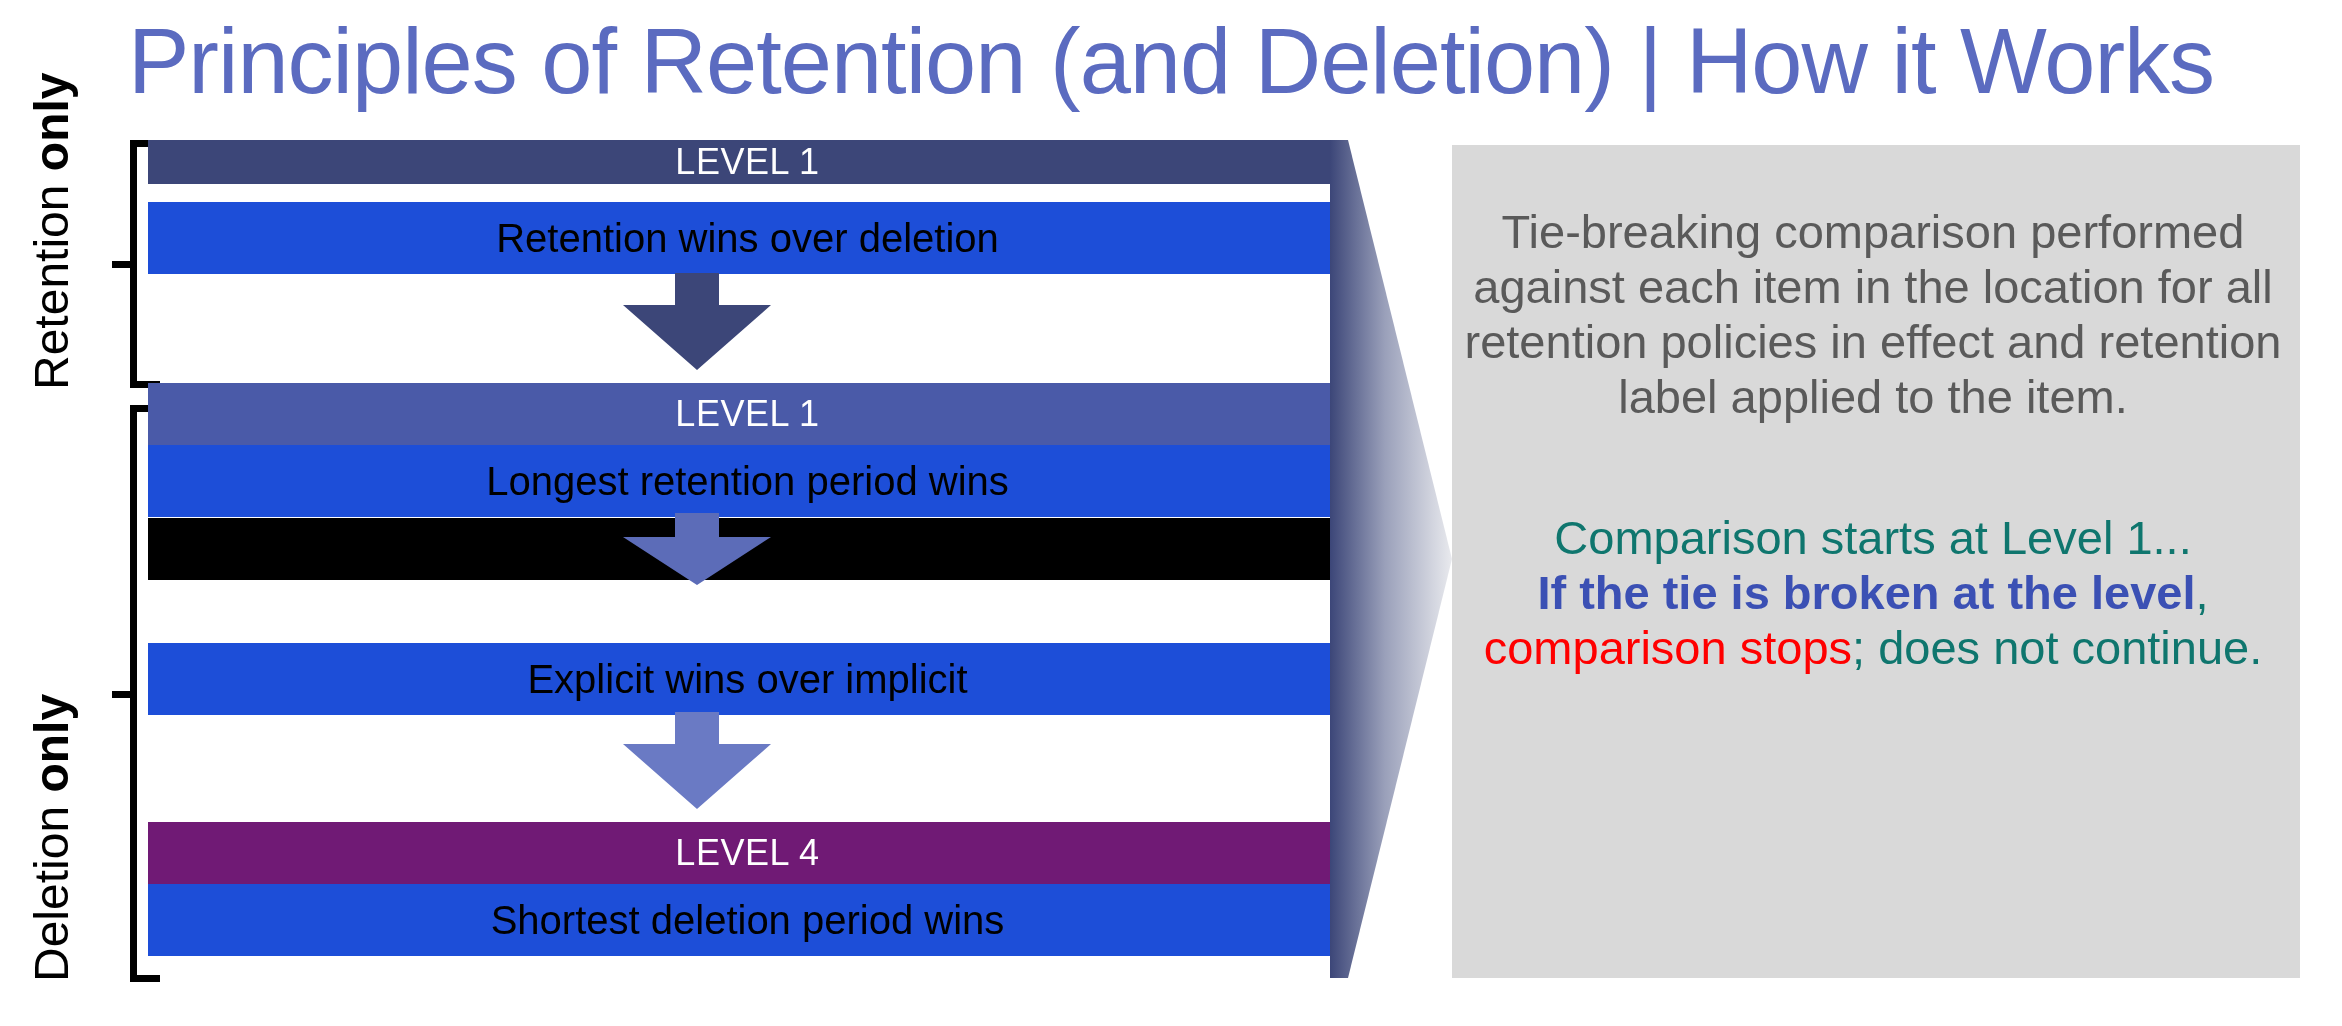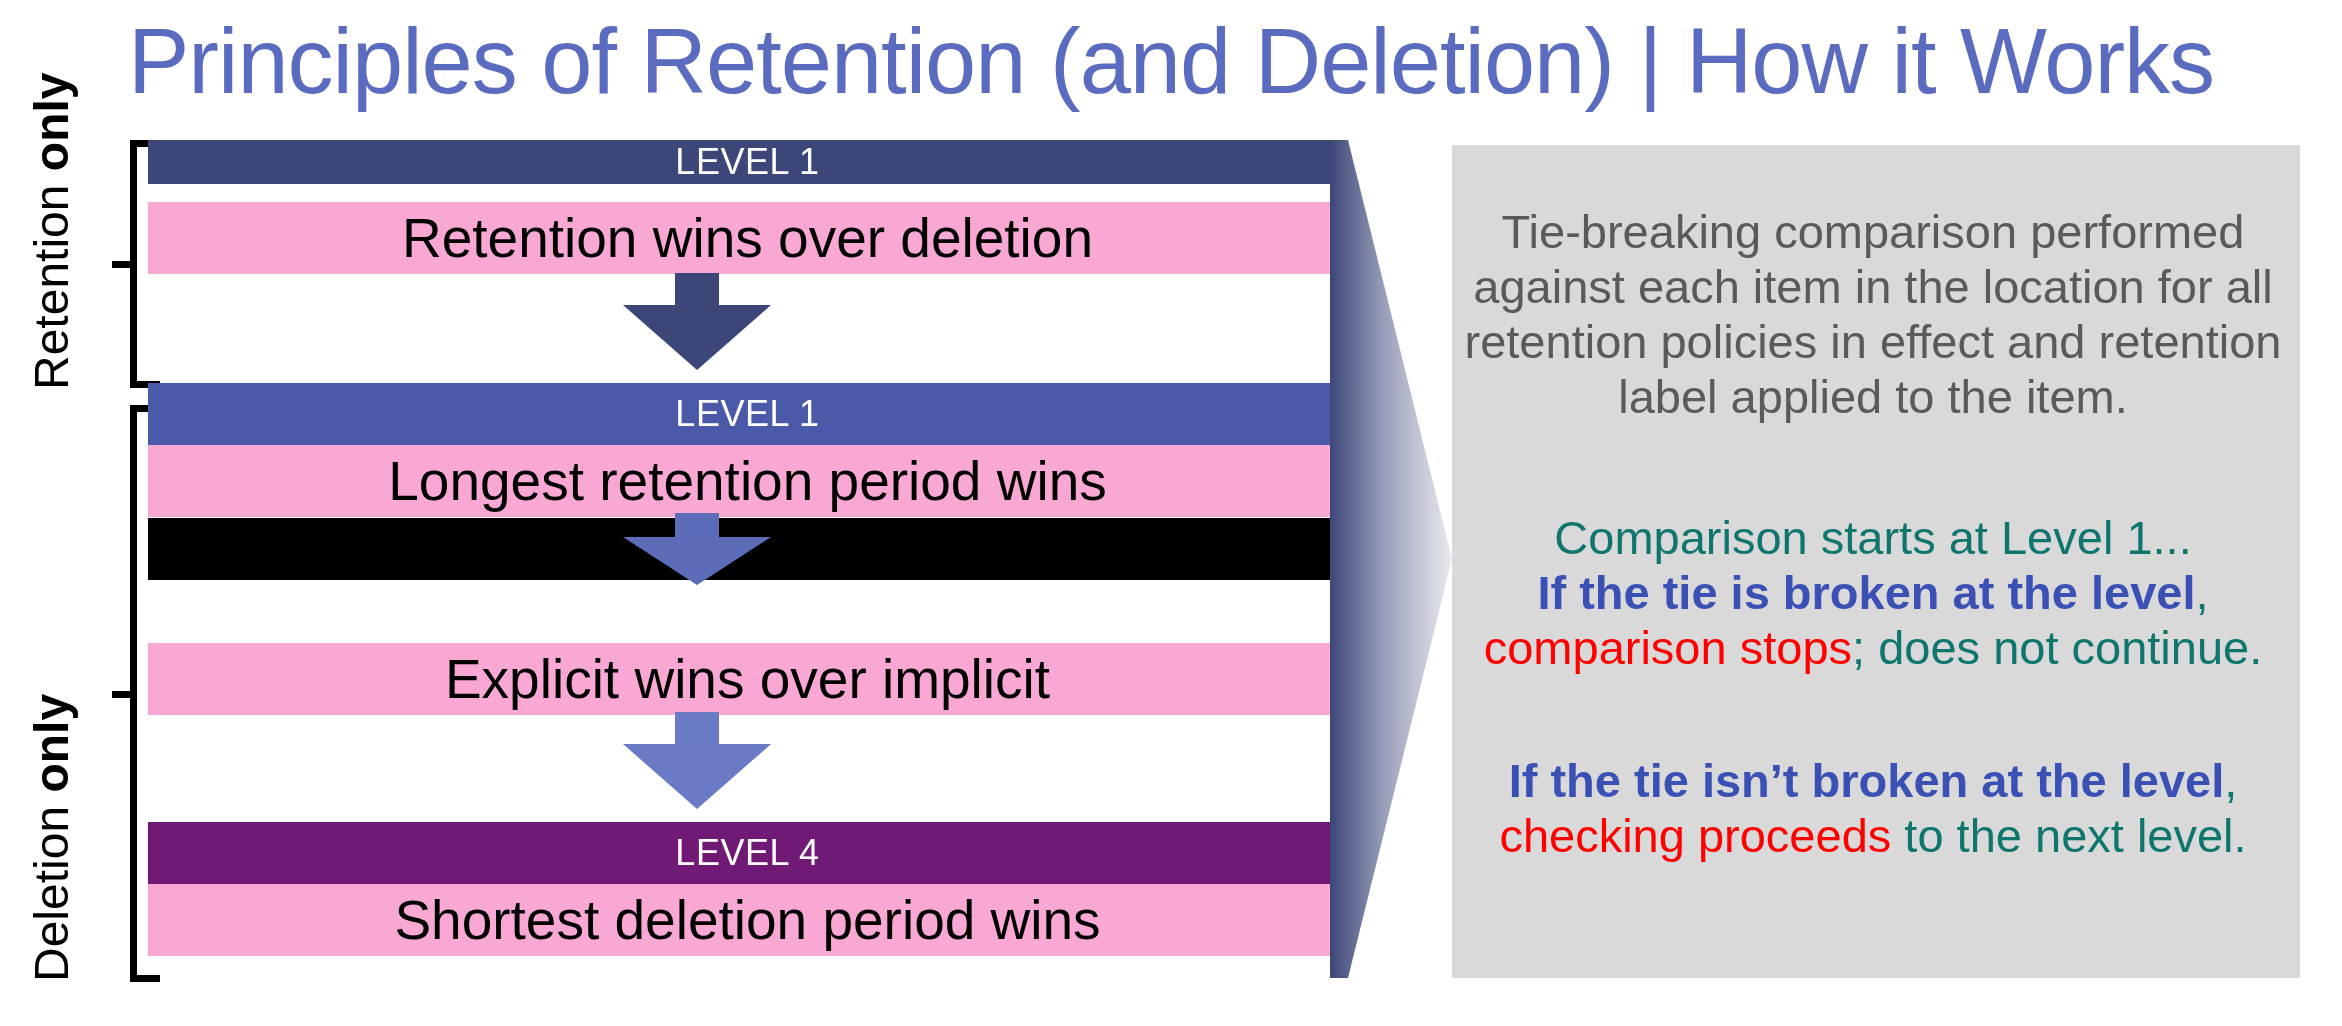--- a/index.html
+++ b/index.html
@@ -31,21 +31,21 @@
     transform-origin:0 0;transform:rotate(-90deg);
   }
   .vlabel b{font-weight:bold;}
 
   .bar{position:absolute;left:148px;width:1199px;}
   .bar-level{
     color:#ffffff;font-size:36px;letter-spacing:.5px;
     display:flex;align-items:center;justify-content:center;
   }
   .bar-desc{
-    background:#f9a8d4;color:#000000;font-size:55px;
+    background:#1d4ed8;color:#000000;font-size:40px;
     display:flex;align-items:center;justify-content:center;
   }
   .black-band{position:absolute;left:148px;width:1199px;background:#000000;}
 
   .arrow{position:absolute;width:148px;}
   .arrow svg{display:block;width:100%;height:100%;}
 
   
   #pointer{position:absolute;left:1330px;top:140px;width:130px;height:838px;}
   #pointer svg{display:block;width:100%;height:100%;}
@@ -156,17 +156,13 @@
 <div id="info-panel">
 
   <div class="para p1">Tie-breaking comparison performed against each item in the location for all retention policies in effect and retention label applied to the item.</div>
 
   <div class="para p2">
     <span class="gray">Comparison starts at Level 1...</span><br>
     <span class="blue-bold">If the tie is broken at the level</span><span class="gray">,</span><br>
     <span class="red">comparison stops</span><span class="gray">; does not continue.</span>
   </div>
 
-  <div class="para p3">
-    <span class="blue-bold">If the tie isn’t broken at the level</span><span class="gray">,</span><br>
-    <span class="red">checking proceeds</span><span class="gray"> to the next level.</span>
-  </div>
 </div>
 
 </body></html>

